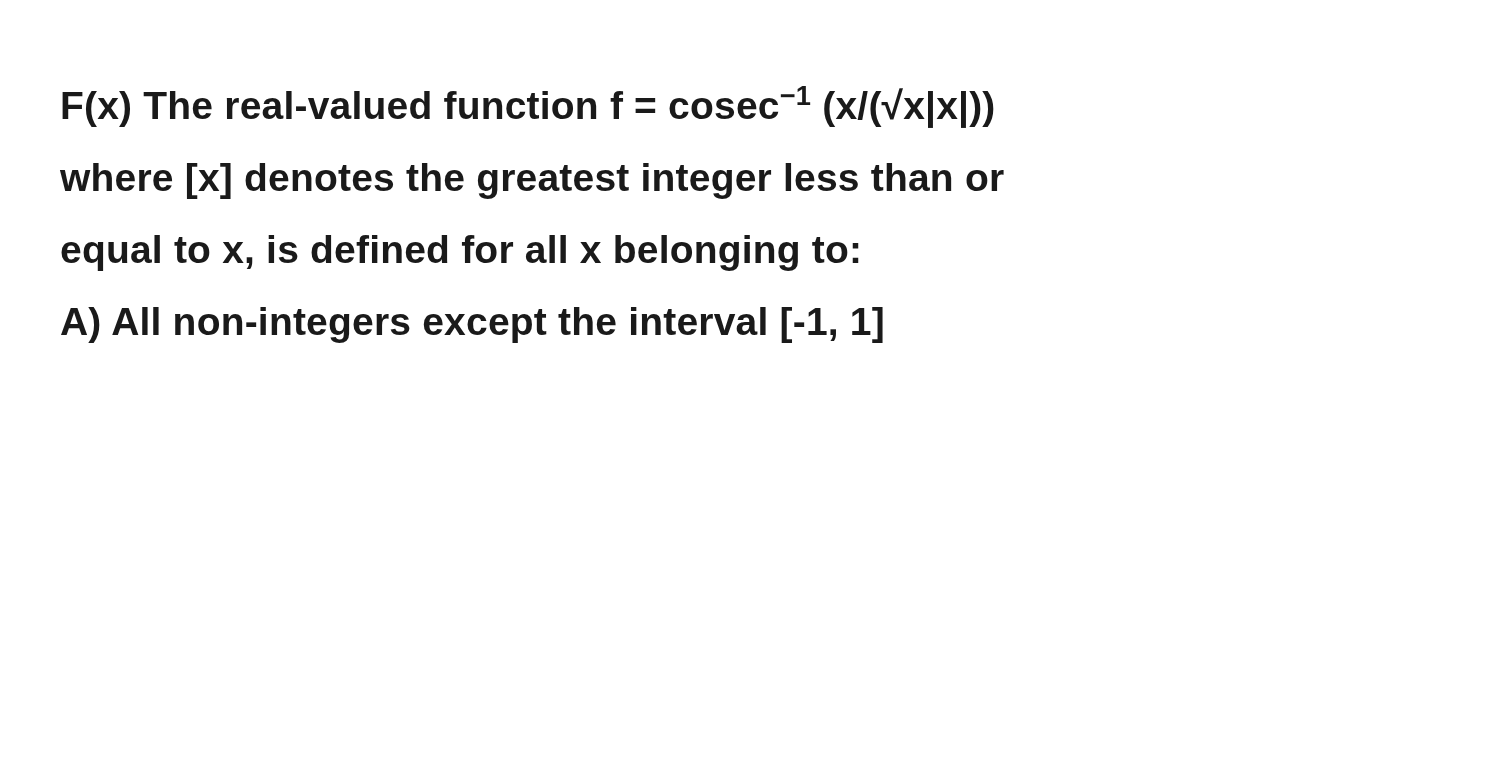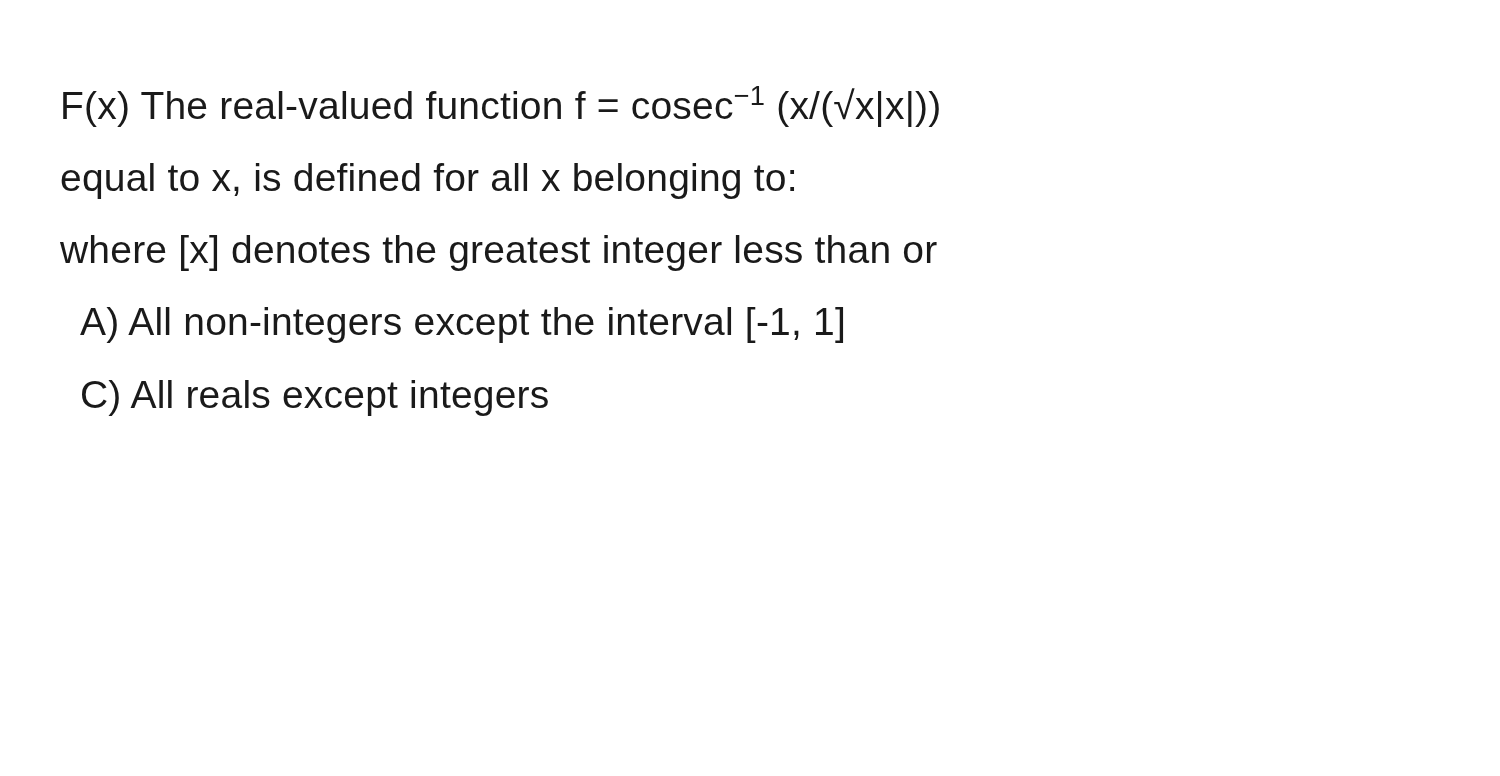--- a/index.html
+++ b/index.html
@@ -1,49 +1,48 @@
 <!DOCTYPE html>
 <html><head>
   <meta charset="utf-8">
   <style>
     * {
       margin: 0;
       padding: 0;
       box-sizing: border-box;
+      font-weight: bold;
     }
     body {
       width: 1500px;
       height: 776px;
       background: #ffffff;
       font-family: -apple-system, BlinkMacSystemFont, "Segoe UI", Helvetica, Arial, sans-serif;
       padding: 70px 60px;
       color: #1a1a1a;
     }
     .content {
       font-size: 39px;
       line-height: 1.85;
       letter-spacing: 0.2px;
     }
     .question-line {
       display: block;
     }
     .option {
       display: block;
-      margin-left: 20px;
     }
     .sup {
       font-size: 0.7em;
       vertical-align: super;
       line-height: 0;
     }
   </style>
 </head>
 <body>
 
 <div class="content">
   <span class="question-line">
     <span>F(x) The real-valued function f = cosec</span><span class="sup">−1</span><span> (x/(√x|x|))</span>
   </span>
+  <span class="question-line">where [x] denotes the greatest integer less than or</span>
   <span class="question-line">equal to x, is defined for all x belonging to:</span>
-  <span class="question-line">where [x] denotes the greatest integer less than or</span>
   <span class="option">A) All non-integers except the interval [-1, 1]</span>
-  <span class="option">C) All reals except integers</span>
 </div>
 
 </body></html>

